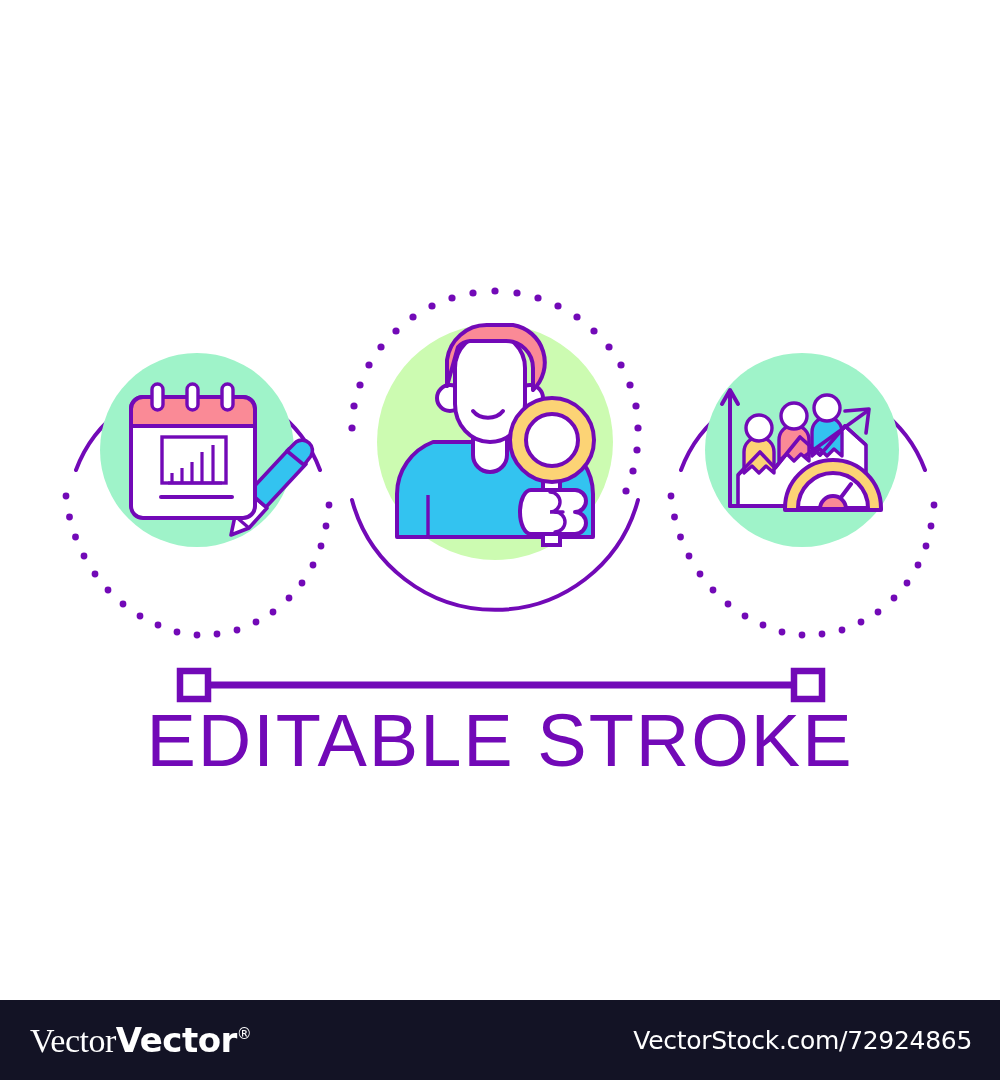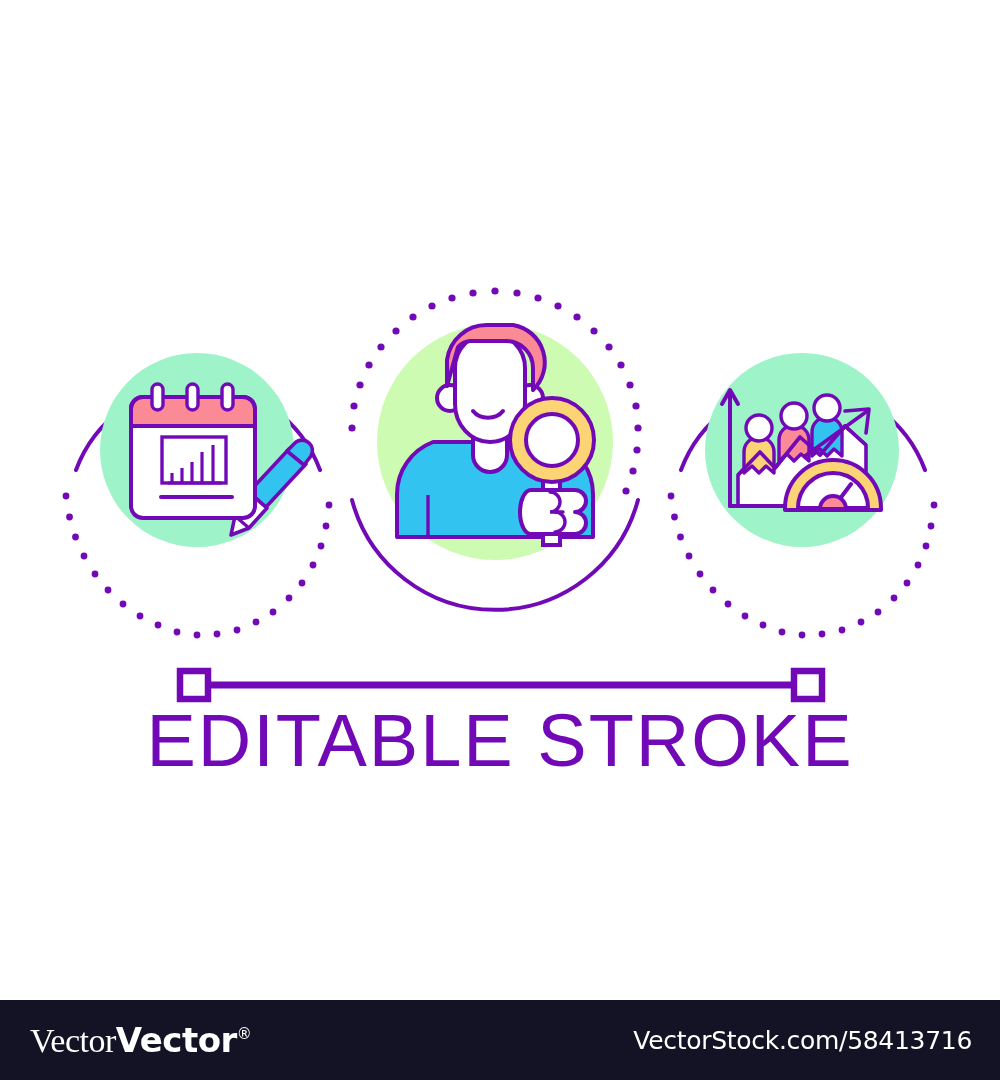--- a/index.html
+++ b/index.html
@@ -339,16 +339,16 @@
       </g>
 
       <text class="caption-text" x="500" y="766" text-anchor="middle">EDITABLE STROKE</text>
     </svg>
   </div>
 
   <div id="footer-bar">
     <div class="footer-logo">
       <span class="logo-light">Vector</span><span class="logo-bold">Vector</span><span class="logo-reg">®</span>
     </div>
-    <div class="footer-url">VectorStock.com/58413716</div>
+    <div class="footer-url">VectorStock.com/72924865</div>
   </div>
 
 </div>
 
 </body></html>

